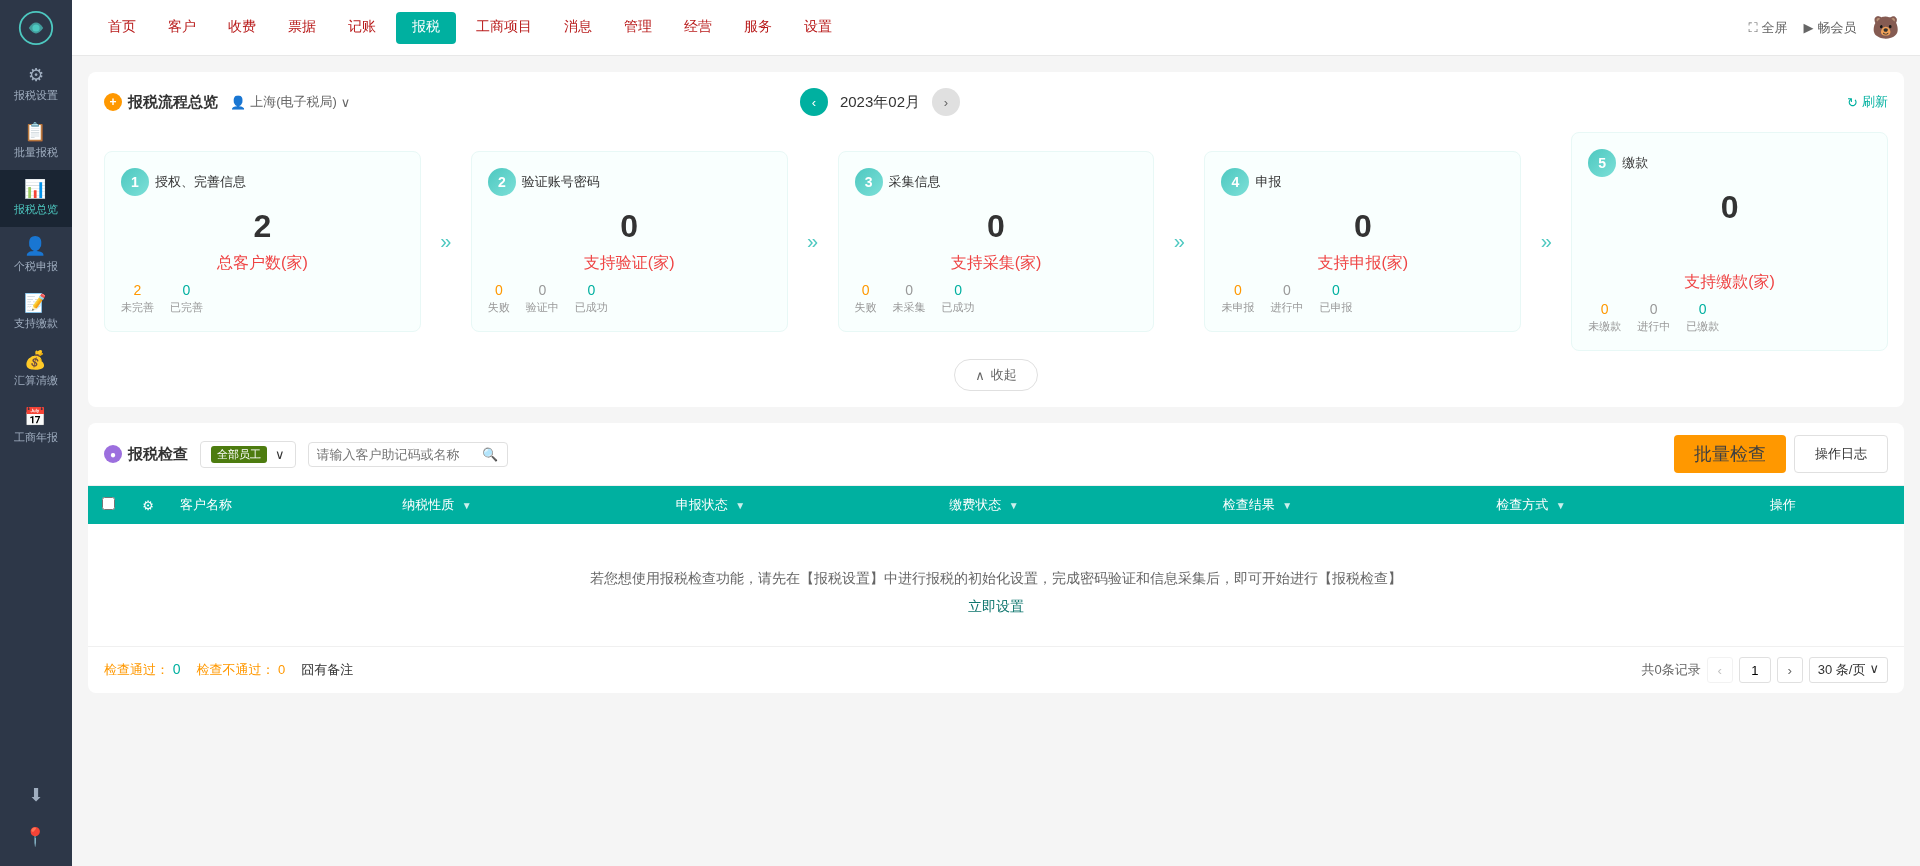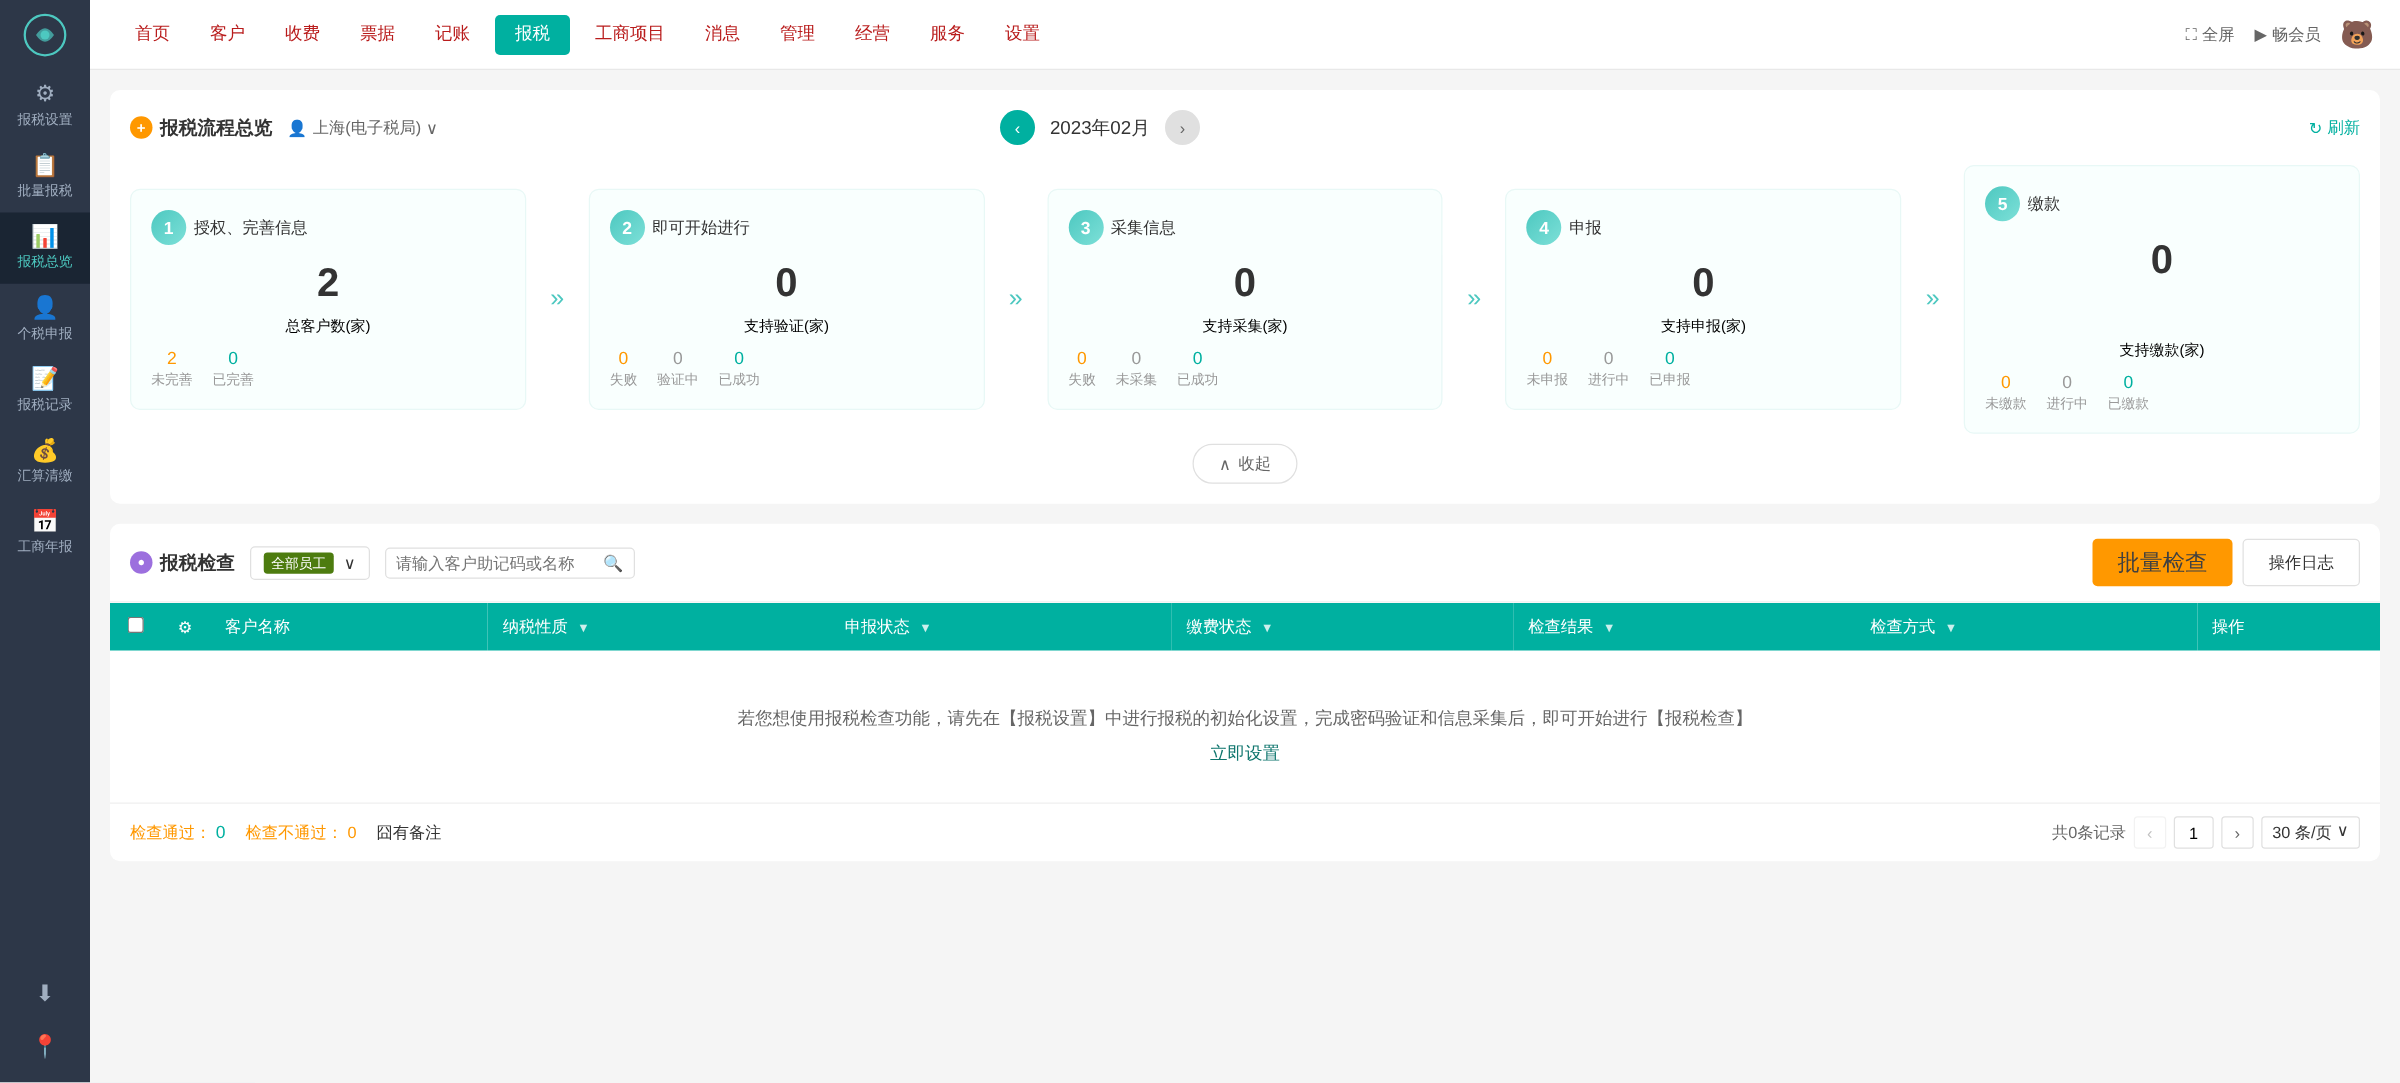--- a/index.html
+++ b/index.html
@@ -212,22 +212,22 @@
       background: linear-gradient(135deg, #4dc8c0, #7de0d8);
       border-radius: 50%;
       display: flex;
       align-items: center;
       justify-content: center;
       color: #fff;
       font-weight: bold;
       font-size: 14px;
     }
     .flow-card-sub {
-      font-size: 12px;
-      color: #000000;
+      font-size: 16px;
+      color: #ef4444;
       margin-bottom: 8px;
     }
     .flow-card-stats {
       display: flex;
       gap: 16px;
     }
     .stat-item {
       display: flex;
       flex-direction: column;
       align-items: center;
@@ -475,21 +475,21 @@
   <div class="sidebar-item active">
     <span class="sidebar-icon">📊</span>
     <span>报税总览</span>
   </div>
   <div class="sidebar-item">
     <span class="sidebar-icon">👤</span>
     <span>个税申报</span>
   </div>
   <div class="sidebar-item">
     <span class="sidebar-icon">📝</span>
-    <span>报税记录</span>
+    <span>支持缴款</span>
   </div>
   <div class="sidebar-item">
     <span class="sidebar-icon">💰</span>
     <span>汇算清缴</span>
   </div>
   <div class="sidebar-item">
     <span class="sidebar-icon">📅</span>
     <span>工商年报</span>
   </div>
 
@@ -578,21 +578,21 @@
               <span class="stat-label">已完善</span>
             </div>
           </div>
         </div>
 
         <div class="flow-arrow">»</div>
 
         <div class="flow-card">
           <div class="flow-card-title">
             <span class="flow-step-badge">2</span>
-            <span>即可开始进行</span>
+            <span>验证账号密码</span>
           </div>
           <div style="font-size:32px;font-weight:bold;color:#333;text-align:center;margin:8px 0;">0</div>
           <div class="flow-card-sub" style="text-align:center;">支持验证(家)</div>
           <div class="flow-card-stats">
             <div class="stat-item">
               <span class="stat-val orange">0</span>
               <span class="stat-label">失败</span>
             </div>
             <div class="stat-item">
               <span class="stat-val gray">0</span>

